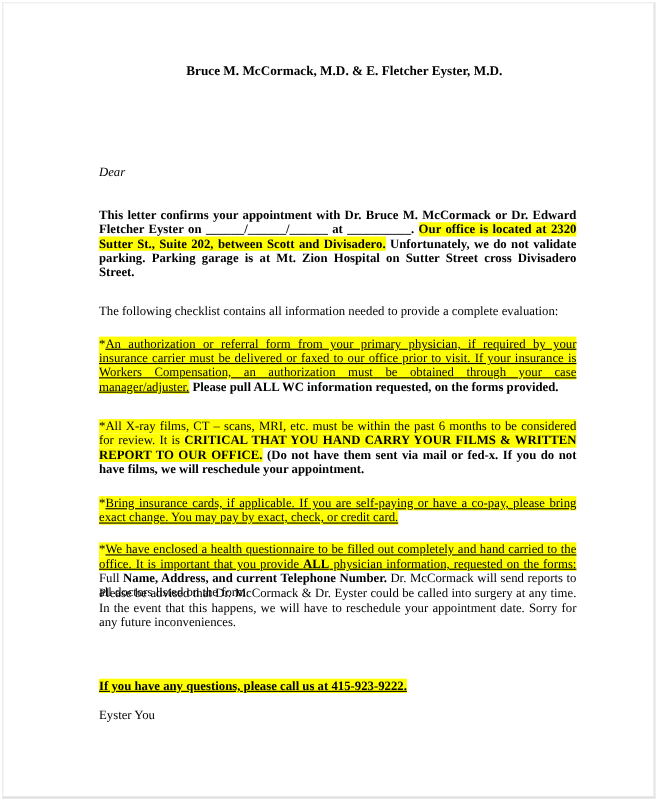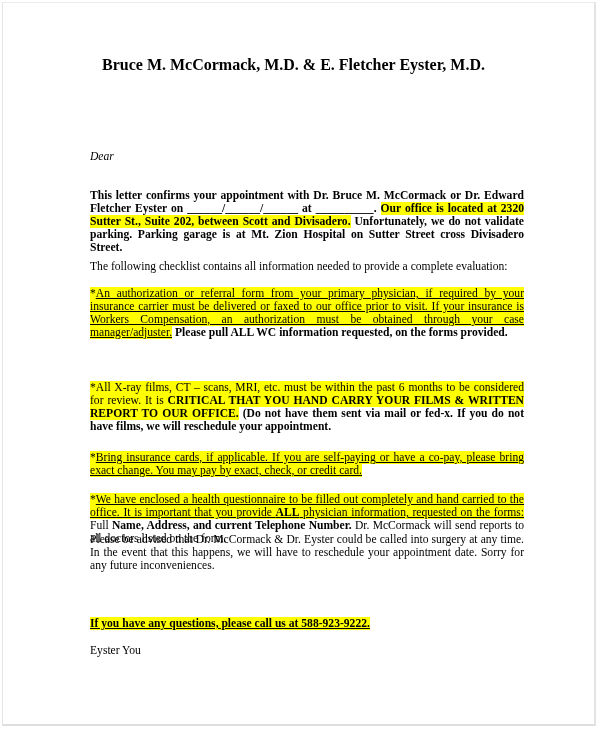--- a/index.html
+++ b/index.html
@@ -8,21 +8,21 @@
       position: absolute; left: 2px; top: 2px; width: 594px; height: 724px;
       border-top: 1px solid #ececec; border-left: 1px solid #e6e6e6;
       border-right: 2px solid #e4e4e4; border-bottom: 2px solid #dedede;
       background: #ffffff; box-sizing: border-box;
     }
     .doc {
       position: absolute; left: 87px; top: 55px; width: 434px;
       font-family: "Liberation Serif", serif; font-size: 11.6px; line-height: 13px;
       color: #000000;
     }
-    .letterhead { font-weight: bold; font-size: 16px; line-height: 13px; position: absolute; left: 0; top: 0; width: 434px; }
+    .letterhead { text-align: center; font-weight: bold; font-size: 12px; line-height: 13px; position: absolute; left: 0; top: 0; width: 434px; }
     .letterhead .l1 { padding-left: 12px; }
     .letterhead .l2 { padding-left: 0px; }
     .letterhead .l3 { padding-left: 0px; }
     p { margin: 0; text-align: justify; }
     .blk { position: absolute; left: 0; width: 434px; }
     .hl { background: #ffff00; }
     .u { text-decoration: underline; }
     .b { font-weight: bold; }
   </style>
 </head>
@@ -38,25 +38,25 @@
     <div class="blk" style="top:92px;font-style:italic;">
       <p>Dear</p>
     </div>
 
     <div class="blk" style="top:131px;font-weight:bold;">
       <p>
         <span>This letter confirms your appointment with Dr. Bruce M. McCormack or Dr. Edward Fletcher Eyster on ______/______/______ at __________.  </span><span class="hl">Our office is located at 2320 Sutter St., Suite 202, between Scott and Divisadero.</span><span>  Unfortunately, we do not validate parking.  Parking garage is at Mt. Zion Hospital on Sutter Street cross Divisadero Street.</span>
       </p>
     </div>
 
-    <div class="blk" style="top:202px;font-family:Liberation Serif, serif;">
+    <div class="blk" style="top:218px;font-family:Liberation Serif, serif;">
       <p>The following checklist contains all information needed to provide a complete evaluation:</p>
     </div>
 
-    <div class="blk" style="top:229px;">
+    <div class="blk" style="top:248px;">
       <p>
         <span class="hl">*</span><span class="hl u">An authorization or referral form from your primary physician, if required by your insurance carrier must be delivered or faxed to our office prior to visit.  If your insurance is Workers Compensation, an authorization must be obtained through your case manager/adjuster.</span><span class="b">  Please pull ALL WC information requested, on the forms provided.</span>
       </p>
     </div>
 
     <div class="blk" style="top:323px;">
       <p>
         <span class="hl">*All X-ray films, CT – scans, MRI, etc. must be within the past 6 months to be considered for review.  It is </span><span class="hl b">CRITICAL THAT YOU HAND CARRY YOUR FILMS &amp; WRITTEN REPORT TO OUR OFFICE.</span><span class="b"> (Do not have them sent via mail or fed-x.  If you do not have films, we will reschedule your appointment.</span>
       </p>
     </div>
@@ -71,21 +71,21 @@
       <p>
         <span class="hl">*</span><span class="hl u">We have enclosed a health questionnaire to be filled out completely and hand carried to the office.  It is important that you provide </span><span class="hl u b">ALL</span><span class="hl u"> physician information, requested on the forms:</span><span> Full </span><span class="b">Name, Address, and current Telephone Number.</span><span>  Dr. McCormack will send reports to all doctors listed on the form.</span>
       </p>
     </div>
 
     <div class="blk" style="top:475px;">
       <p>Please be advised that Dr. McCormack &amp; Dr. Eyster could be called into surgery at any time.  In the event that this happens, we will have to reschedule your appointment date.  Sorry for any future inconveniences.</p>
     </div>
 
     <div class="blk" style="top:559px;">
-      <p><span class="hl u b">If you have any questions, please call us at 588-923-9222.</span></p>
+      <p><span class="hl u b">If you have any questions, please call us at 415-923-9222.</span></p>
     </div>
 
     <div class="blk" style="top:586px;">
       <p>Eyster You</p>
     </div>
 
   </div>
 </div>
 
 </body></html>

